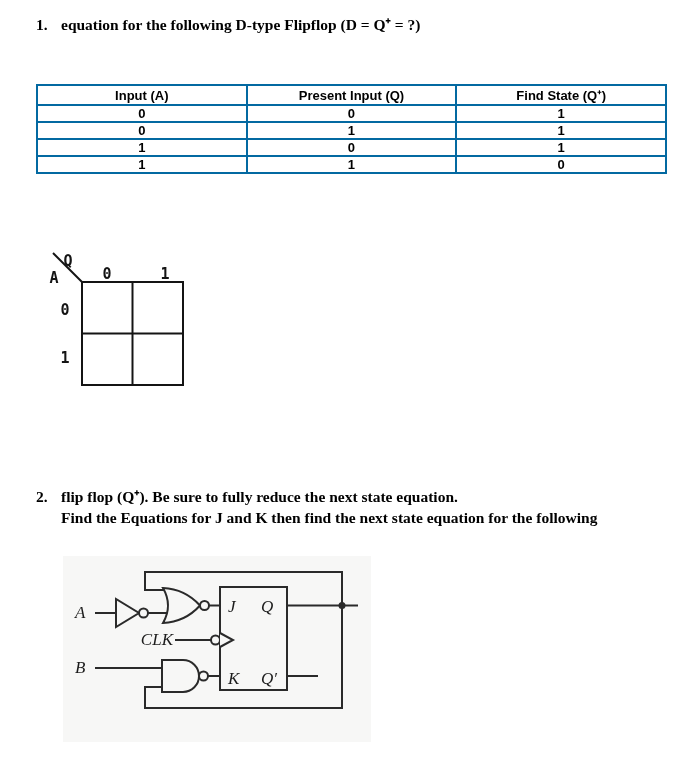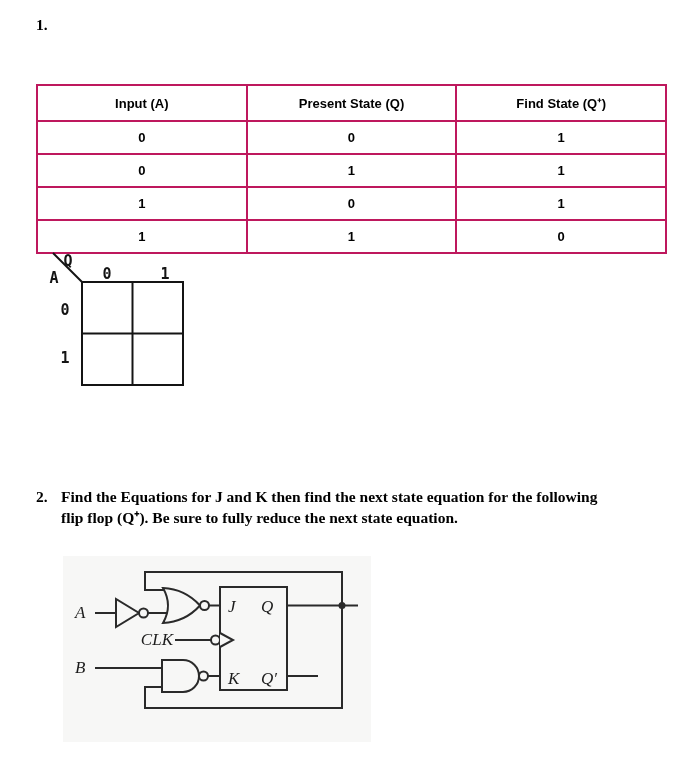--- a/index.html
+++ b/index.html
@@ -16,21 +16,21 @@
   .q2 { left:36px; top:486px; }
   .q-num { flex:0 0 25px; }
   
   .state-table {
     position:absolute; left:36px; top:84px; width:631px;
     border-collapse:collapse; table-layout:fixed;
     font-family:"Liberation Sans", sans-serif; font-weight:bold;
     font-size:13px; text-align:center; color:#000;
   }
   .state-table th, .state-table td {
-    border:2px solid #be185d; padding:8px; height:14.5px; vertical-align:middle;
+    border:2px solid #0369a1; padding:0; height:14.5px; vertical-align:middle;
   }
   
   .kmap { position:absolute; left:40px; top:246px; }
   .kmap .ln { stroke:#141414; stroke-width:2; fill:none; }
   .kmap text {
     font-family:"DejaVu Sans Mono", monospace; font-weight:bold;
     font-size:15px; fill:#141414; text-anchor:middle;
   }
   
   .circuit {
@@ -47,28 +47,29 @@
   }
 </style>
 </head>
 <body>
 
 <div class="page">
 
   <section class="question q1">
     <span class="q-num">1.</span>
     <div class="q-text">
+      <div>equation for the following D-type Flipflop (D = Q⁺ = ?)</div>
     </div>
   </section>
 
   <table class="state-table">
     <thead>
       <tr>
         <th>Input (A)</th>
-        <th>Present State (Q)</th>
+        <th>Present Input (Q)</th>
         <th>Find State (Q⁺)</th>
       </tr>
     </thead>
     <tbody>
       <tr>
         <td>0</td>
         <td>0</td>
         <td>1</td>
       </tr>
       <tr>
@@ -98,22 +99,22 @@
     <text x="25" y="69">0</text>
     <text x="25" y="117">1</text>
     <rect class="ln" x="42" y="36" width="101" height="103"></rect>
     <line class="ln" x1="92.5" y1="36" x2="92.5" y2="139"></line>
     <line class="ln" x1="42" y1="87.5" x2="143" y2="87.5"></line>
   </svg>
 
   <section class="question q2">
     <span class="q-num">2.</span>
     <div class="q-text">
+      <div>flip flop (Q⁺). Be sure to fully reduce the next state equation.</div>
       <div>Find the Equations for J and K then find the next state equation for the following</div>
-      <div>flip flop (Q⁺). Be sure to fully reduce the next state equation.</div>
     </div>
   </section>
 
   <div class="circuit">
     <svg width="308" height="186" viewBox="0 0 308 186">
 
       <path class="wire" d="M104,34 L82,34 L82,16 L279,16 L279,152 L82,152 L82,131 L99,131"></path>
 
       <text x="12" y="62">A</text>
       <line class="wire" x1="32" y1="57" x2="53" y2="57"></line>

